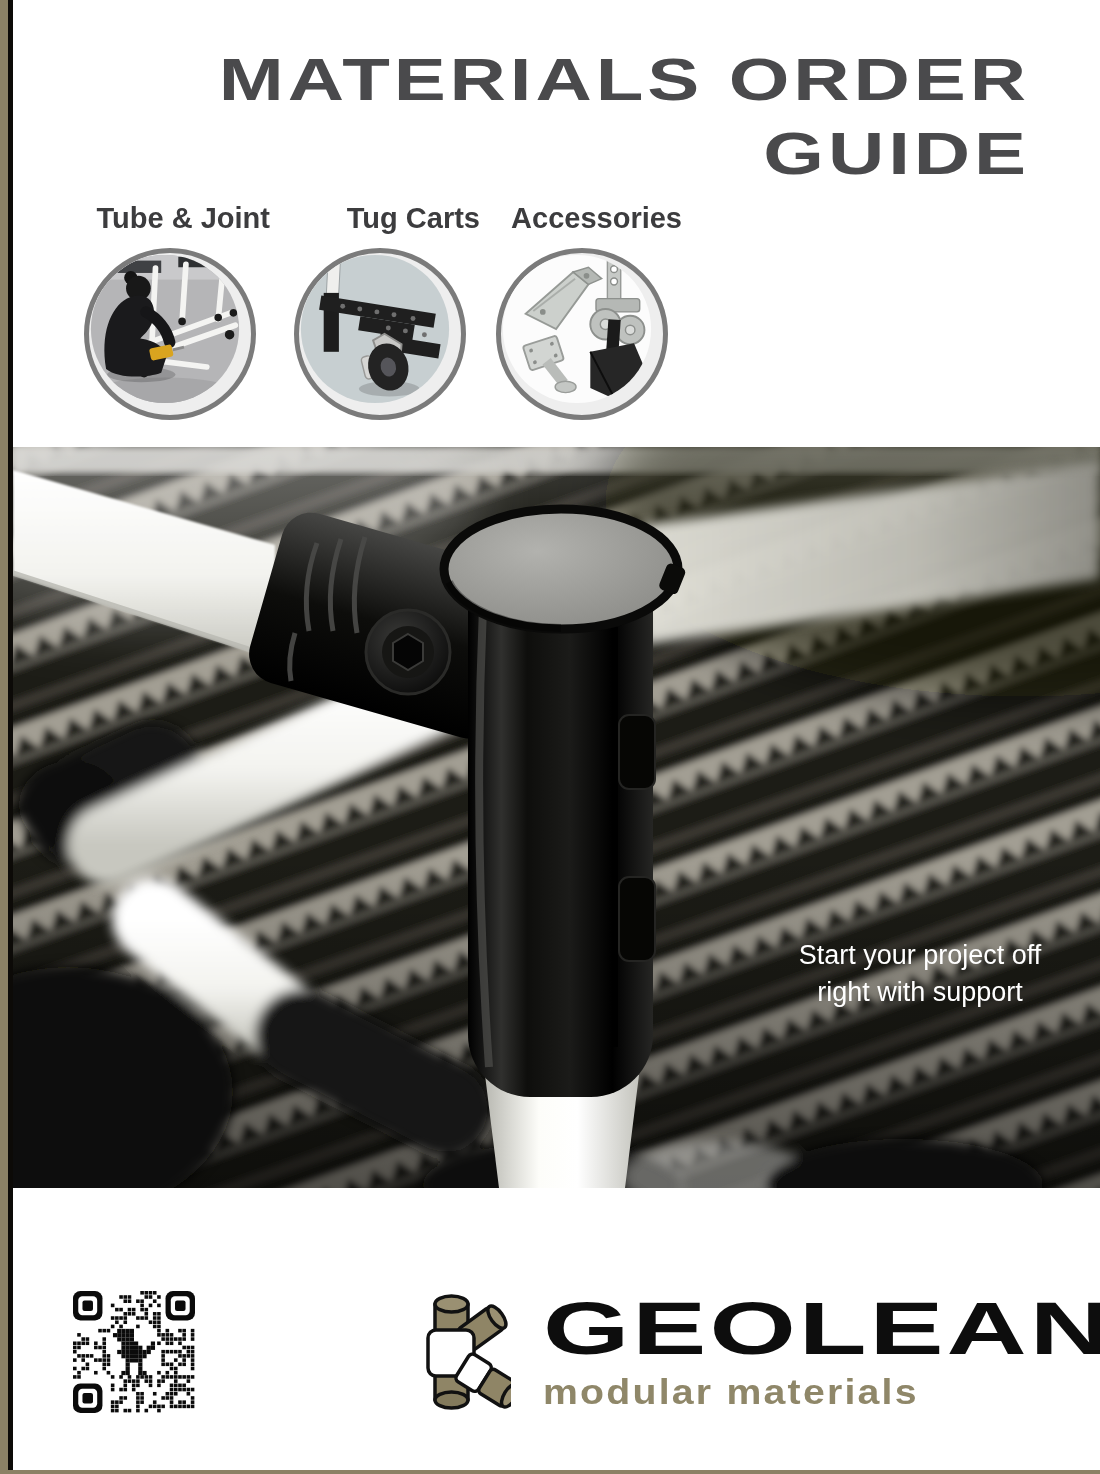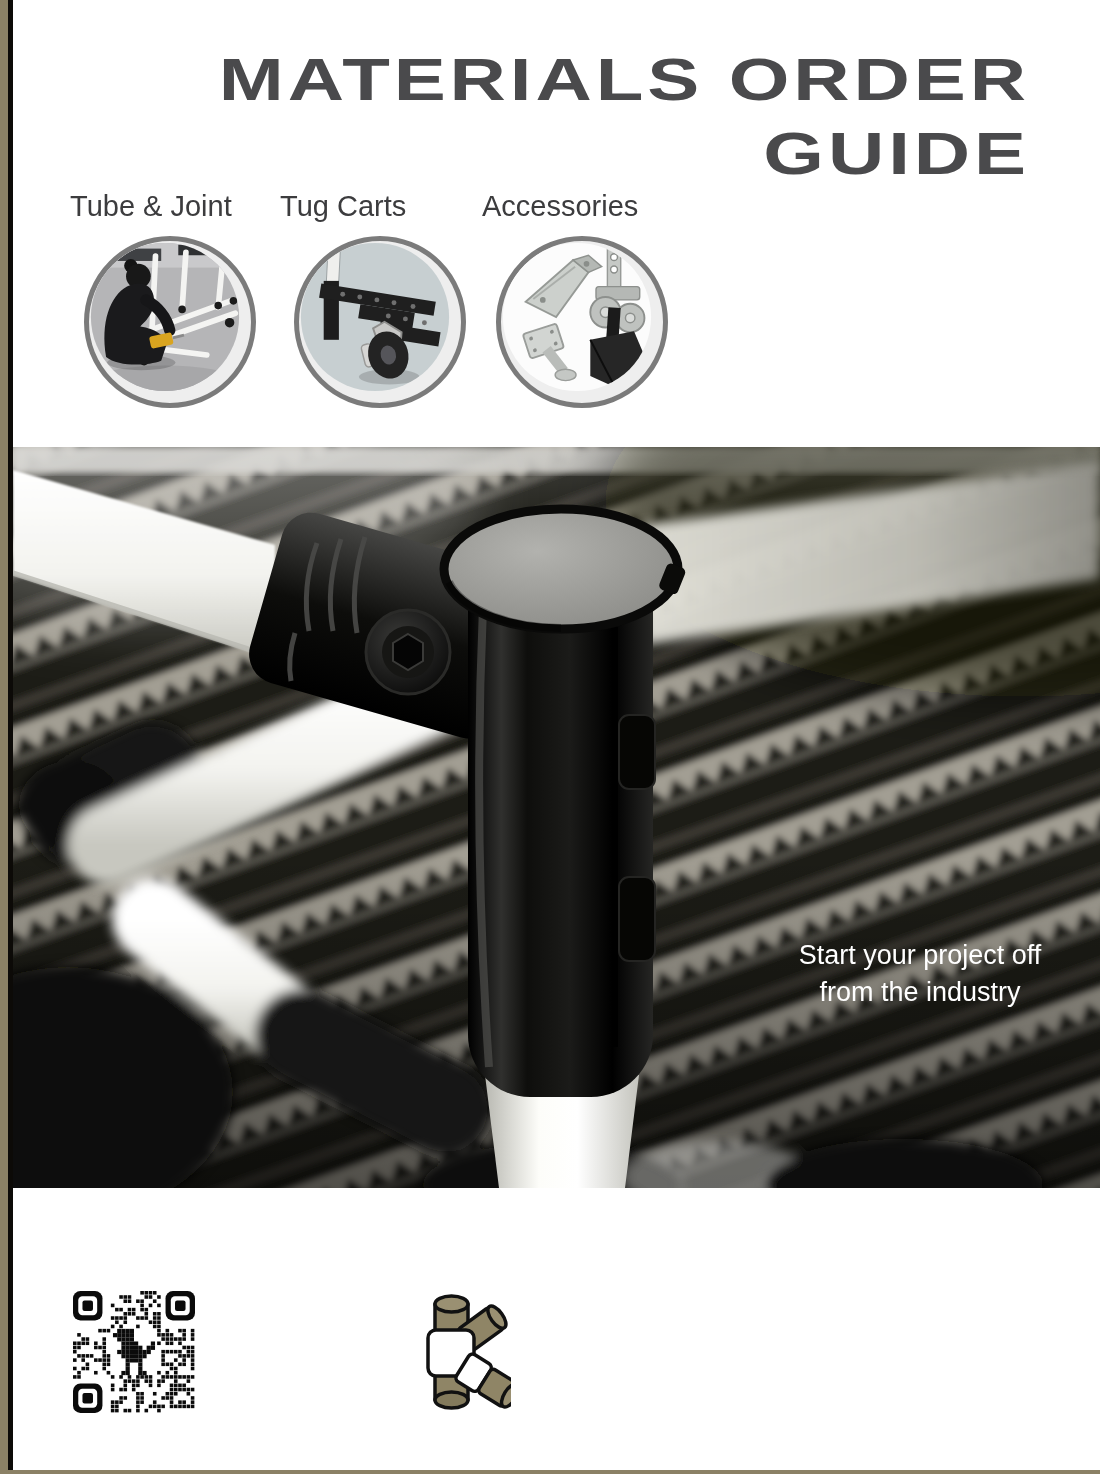--- a/index.html
+++ b/index.html
@@ -7,21 +7,21 @@
         font-family:"Liberation Sans",sans-serif;}
   .edge-tan{position:absolute;left:0;top:0;width:8px;height:100%;background:#8b8165;}
   .edge-black{position:absolute;left:8px;top:0;width:5px;height:100%;background:#0c0a07;}
   .edge-bottom{position:absolute;left:0;bottom:0;width:100%;height:4px;background:#8b8165;}
 
   .header{position:absolute;top:50px;right:70px;text-align:right;color:#4a4a4c;}
   .title-line{font-size:60px;font-weight:700;letter-spacing:3px;line-height:60px;
               transform:scaleX(1.3);transform-origin:right center;white-space:nowrap;}
   .title-line2{margin-top:14px;}
 
-  .category{position:absolute;top:190px;width:200px;text-align:left;}
+  .category{position:absolute;top:202px;width:200px;text-align:right;font-weight:bold;}
   .cat-1{left:70px;} .cat-2{left:280px;} .cat-3{left:482px;}
   .cat-label{font-size:29px;color:#3c3c3e;line-height:32px;}
   .cat-circle{margin:14px auto 0 auto;width:162px;height:162px;border-radius:50%;
               border:5px solid #7b7b7b;overflow:hidden;background:#eee;}
   .cat-circle svg{display:block;width:152px;height:152px;}
 
   .hero{position:absolute;left:13px;top:447px;width:1087px;height:741px;overflow:hidden;background:#c2410c;}
   .hero svg{position:absolute;left:0;top:0;width:100%;height:100%;}
   .hero-overlay{position:absolute;left:757px;top:490px;width:300px;text-align:center;
                 color:#ffffff;font-size:27px;line-height:37px;font-weight:400;}
@@ -298,21 +298,21 @@
         <ellipse cx="548" cy="122" rx="117" ry="60" fill="url(#capGrad)" stroke="#0a0a09" stroke-width="9"></ellipse>
         <path d="M436,135 a117,60 0 0 0 112,46" stroke="rgba(0,0,0,0.35)" stroke-width="8" fill="none"></path>
         <g transform="rotate(22 660 130)">
           <rect x="650" y="118" width="20" height="28" rx="5" fill="#0b0b09"></rect>
         </g>
       </g>
     </svg>
 
     <div class="hero-overlay">
       <span>Start your project off</span>
-      <span>from the industry</span>
+      <span>right with support</span>
     </div>
   </div>
 
 
   <svg class="qr" viewBox="0 0 116 116" id="qr-svg">
       <rect width="116" height="116" fill="#ffffff"></rect>
       <rect x="64" y="0" width="3.4" height="3.4" fill="#0b0b0b"></rect>
       <rect x="68" y="0" width="3.4" height="3.4" fill="#0b0b0b"></rect>
       <rect x="72" y="0" width="3.4" height="3.4" fill="#0b0b0b"></rect>
       <rect x="76" y="0" width="3.4" height="3.4" fill="#0b0b0b"></rect>
@@ -622,15 +622,19 @@
       </g>
       <rect x="14" y="38" width="46" height="46" rx="8" fill="#ffffff"></rect>
       <g transform="translate(52,76) rotate(32)">
         <rect x="-4" y="-16" width="26" height="32" rx="5" fill="#ffffff"></rect>
         <rect x="22" y="-14" width="30" height="28" rx="4" fill="#8f8566"></rect>
         <ellipse cx="52" cy="0" rx="6" ry="13" fill="#9a9072"></ellipse>
       </g>
     </g>
   </svg>
 
+  <div class="brand">
+    <div class="brand-name">GEOLEAN</div>
+    <div class="brand-tagline">modular materials</div>
+  </div>
 
   <div class="edge-bottom"></div>
 </div>
 
 </body></html>

